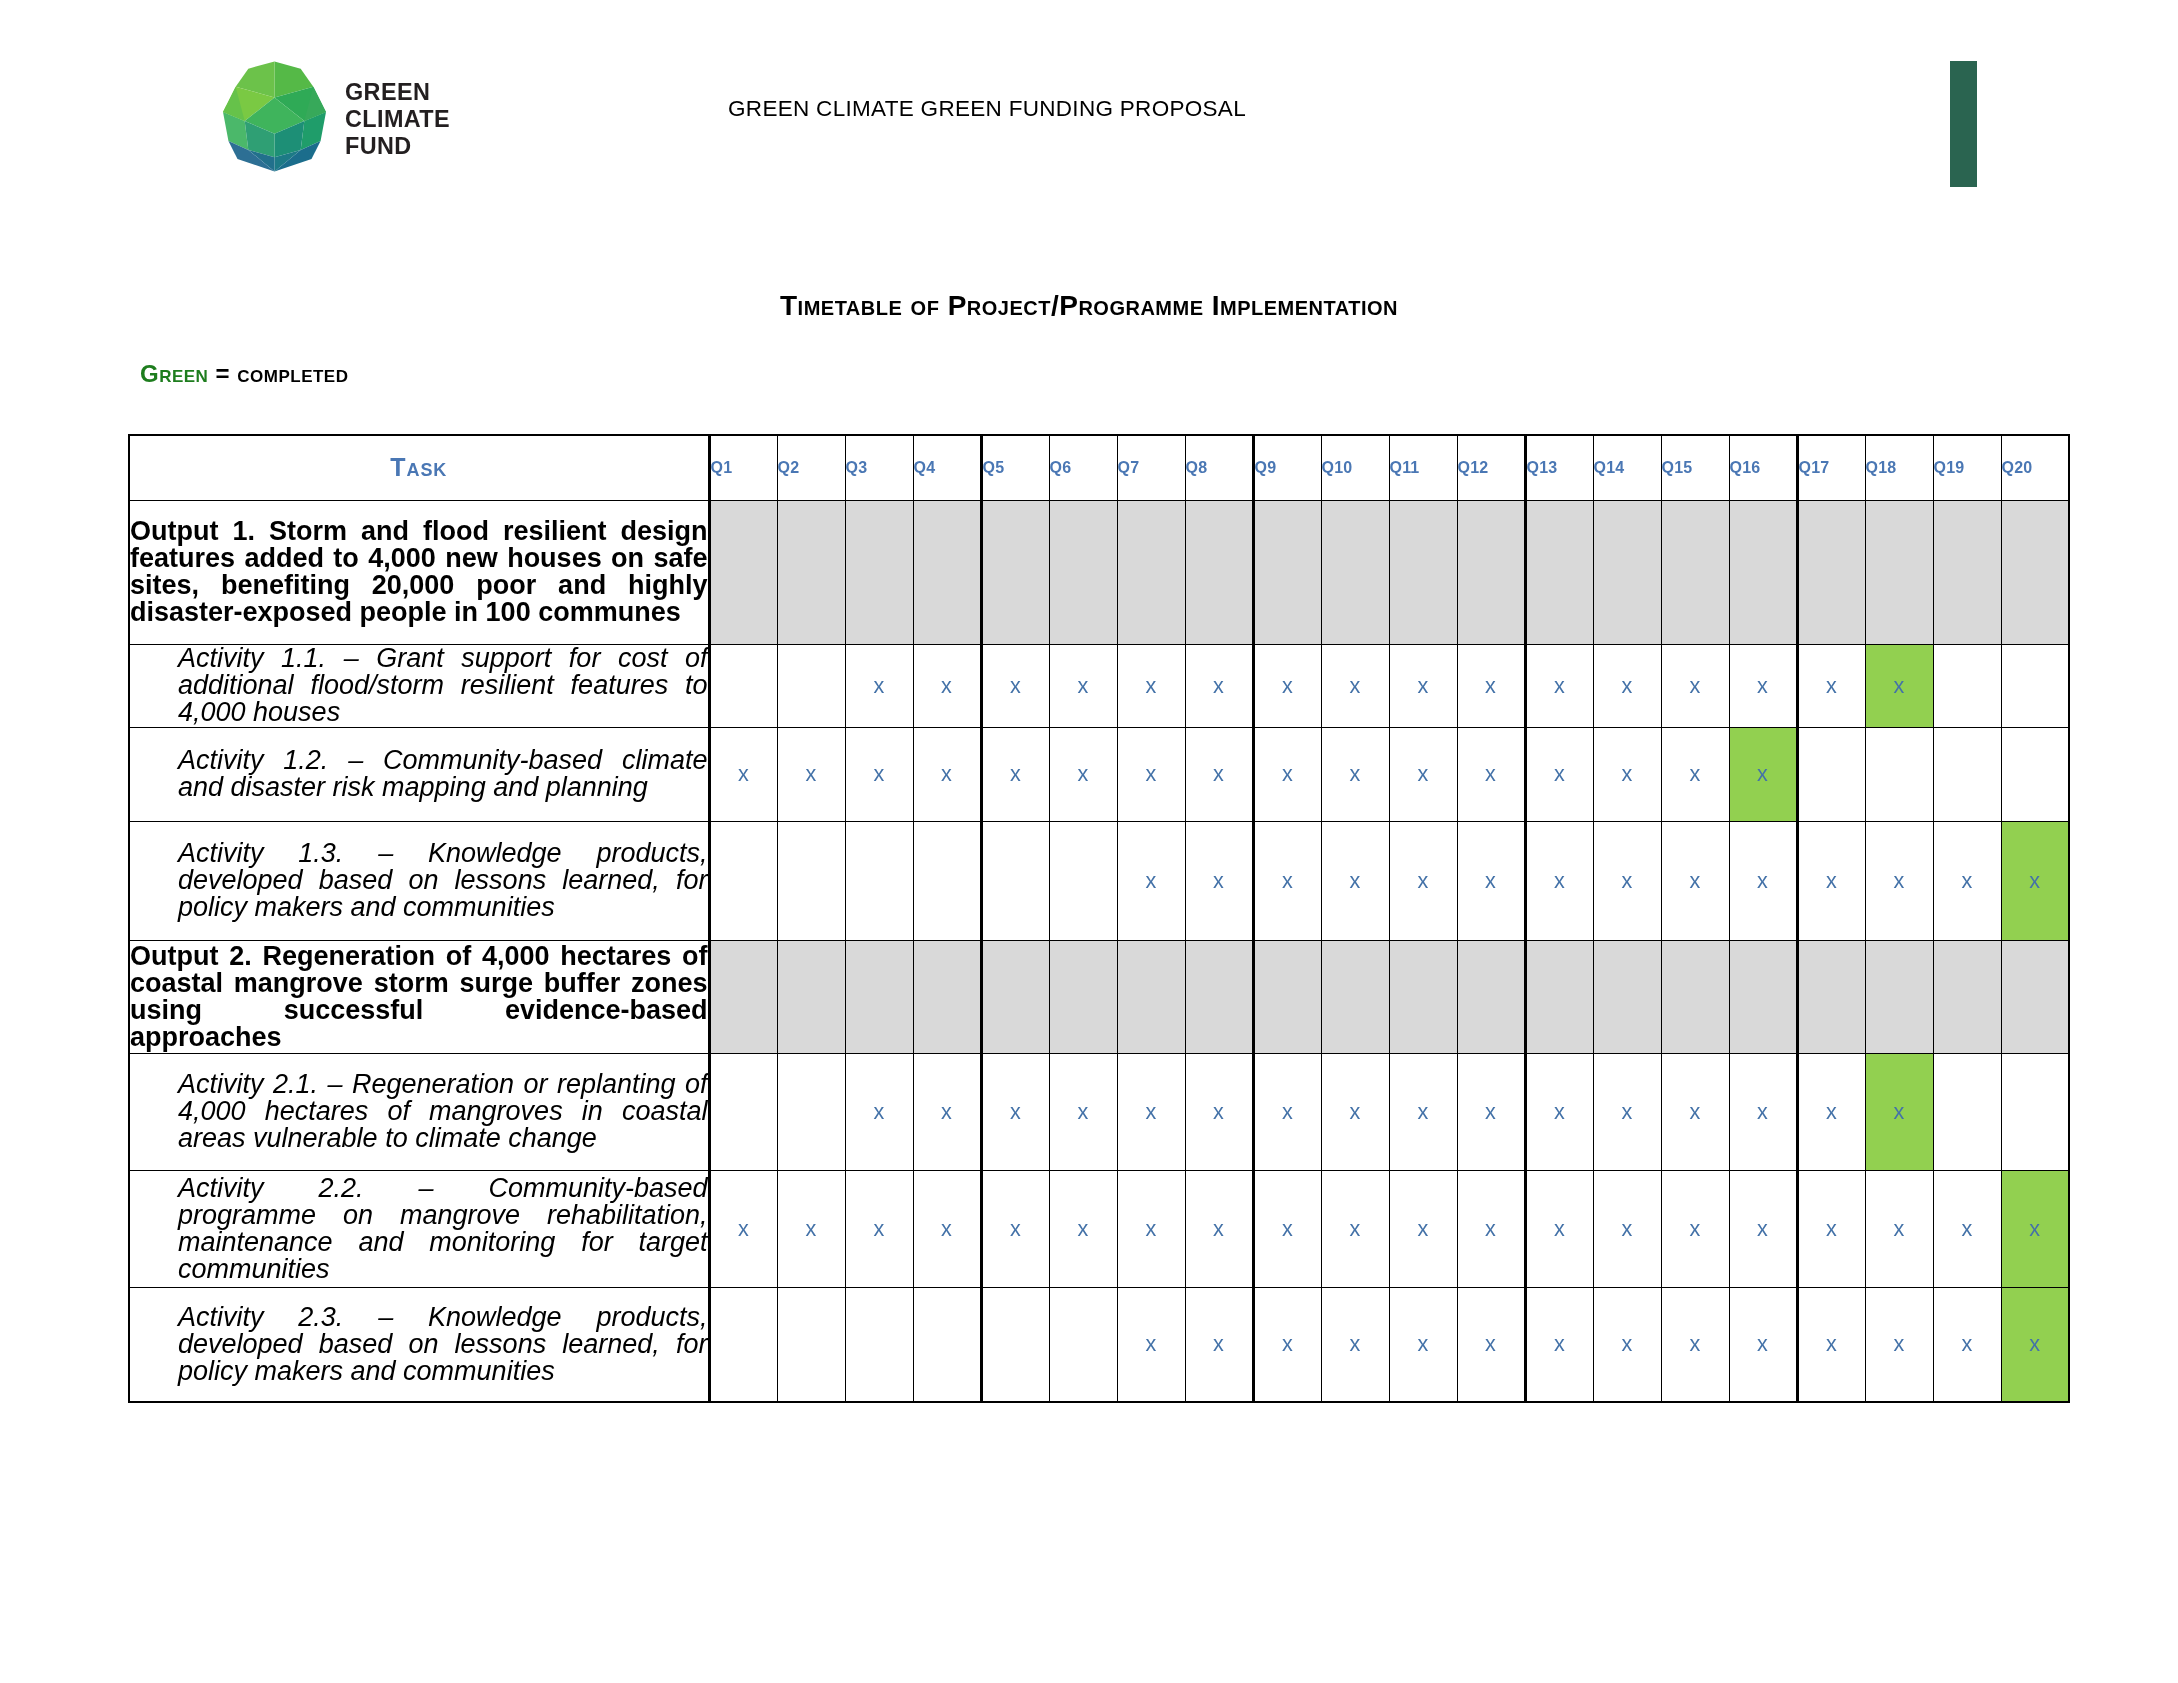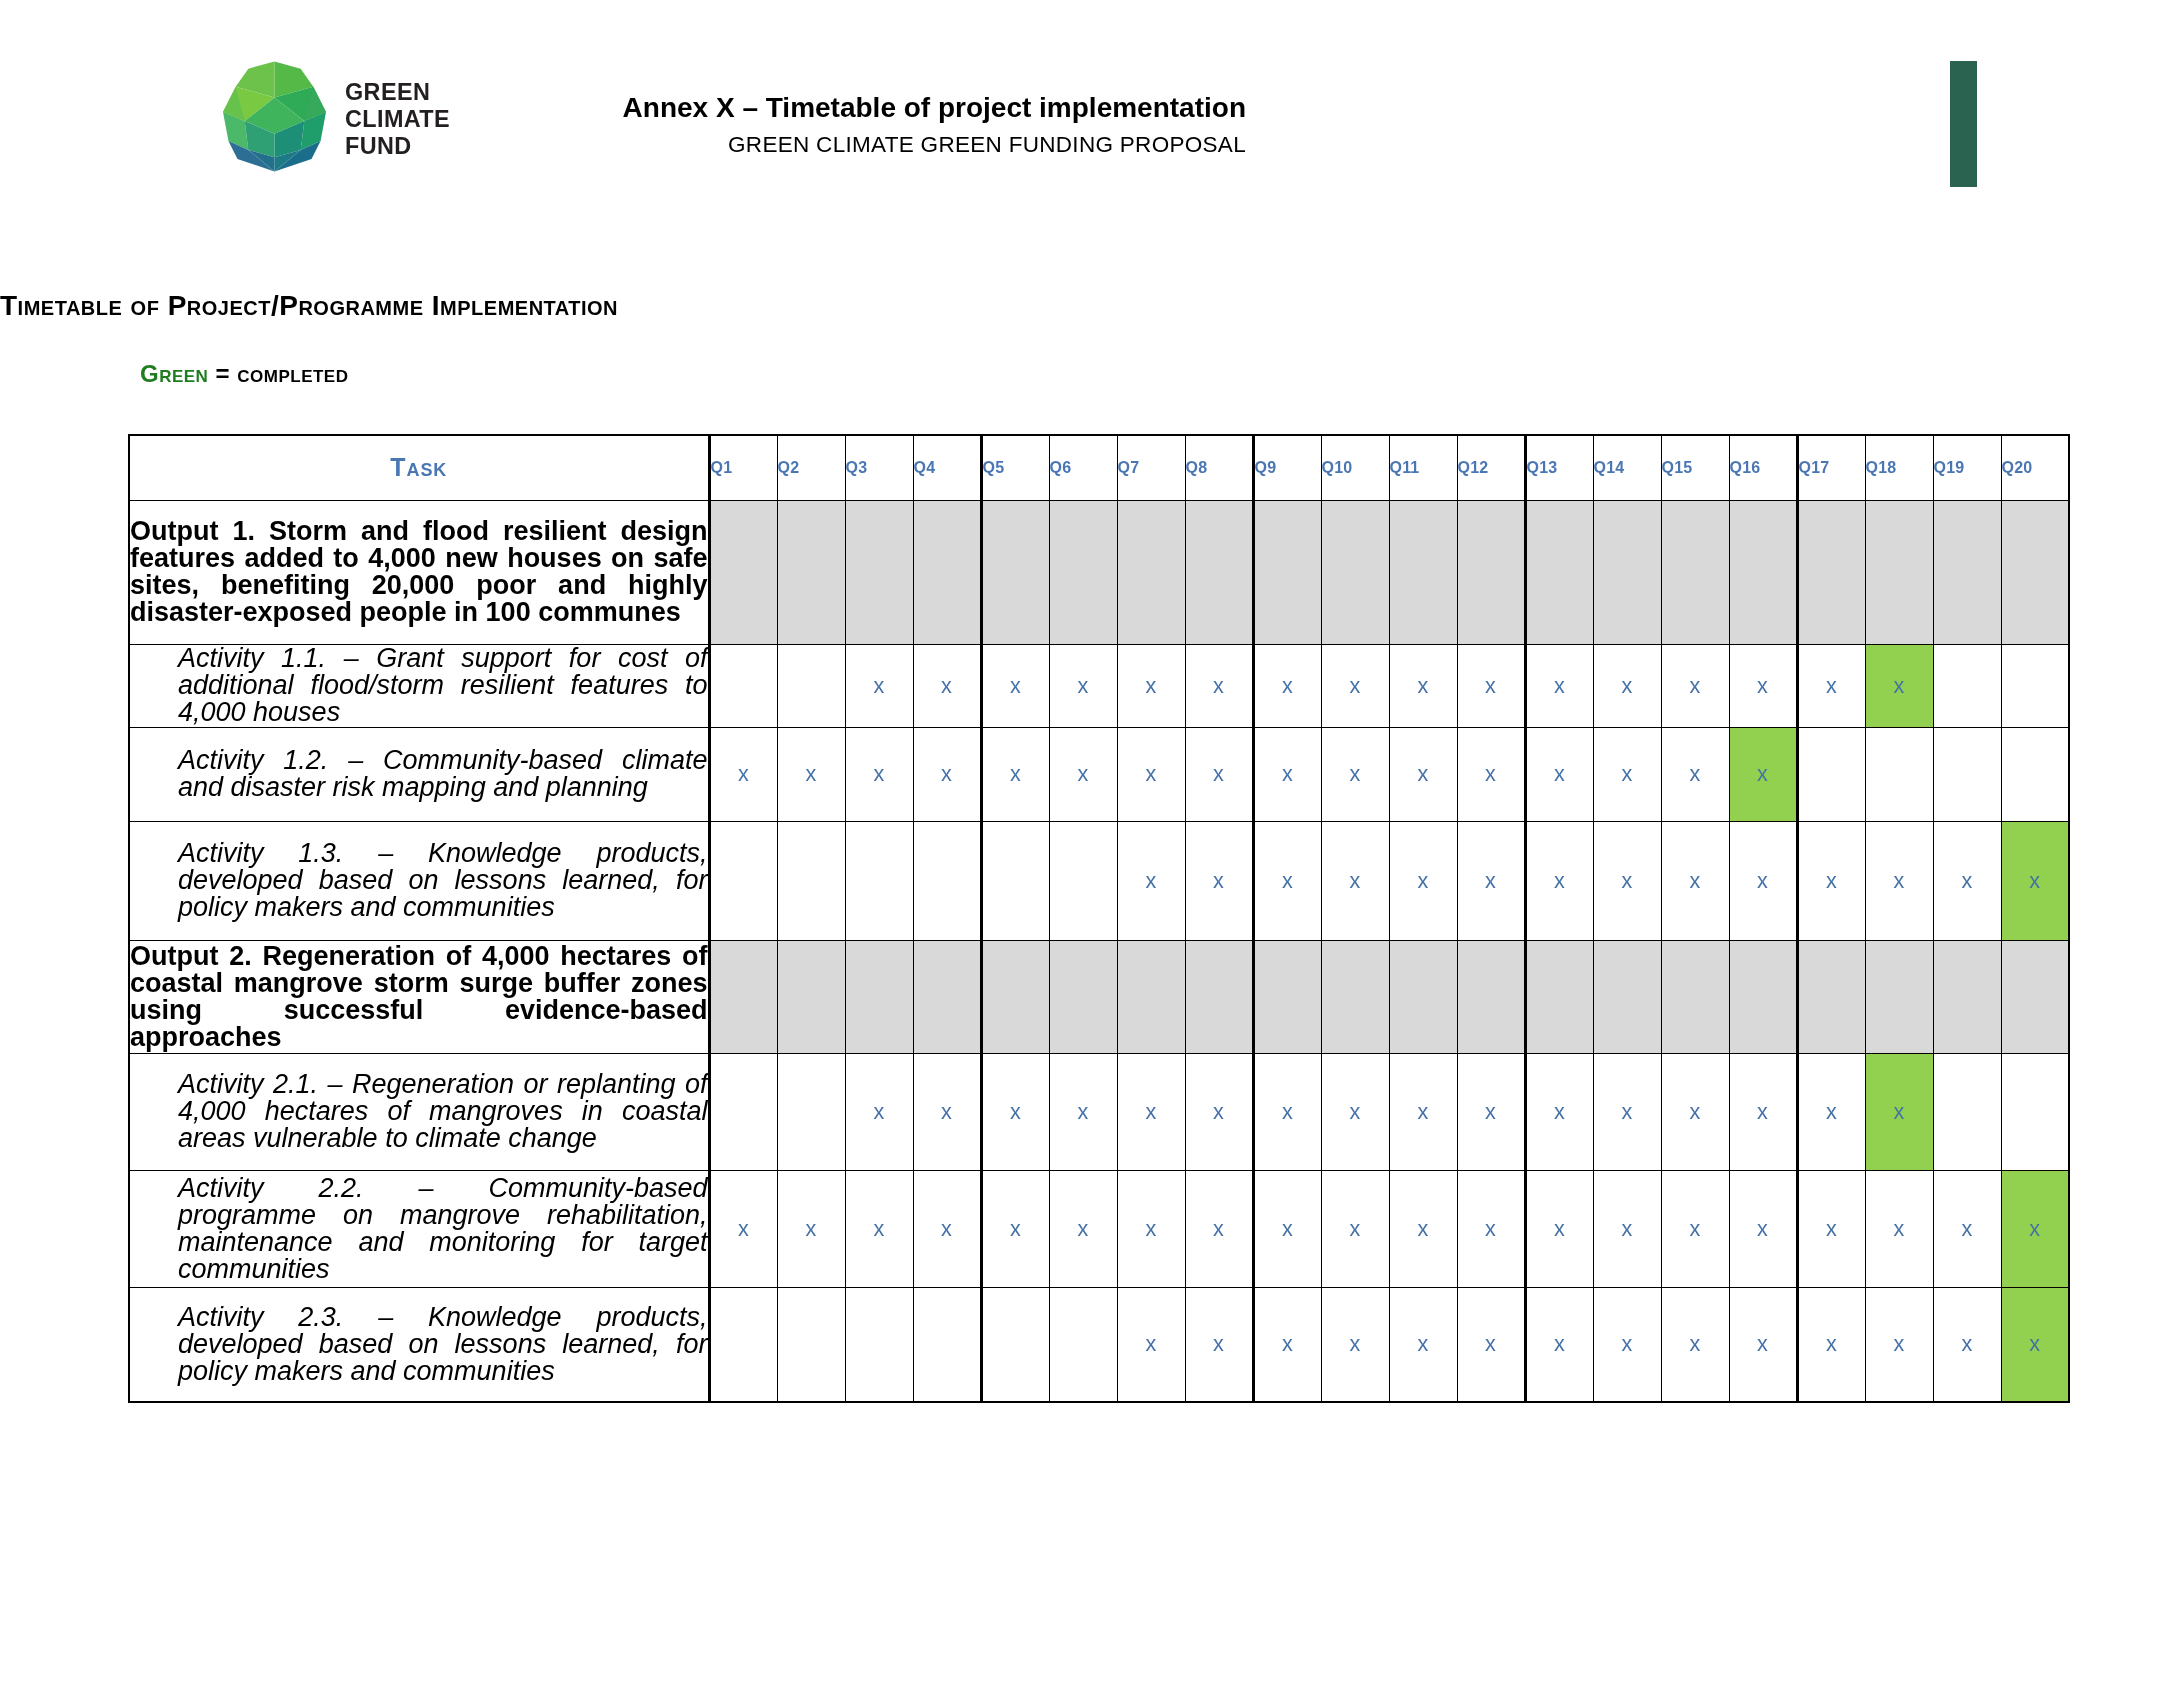--- a/index.html
+++ b/index.html
@@ -93,20 +93,21 @@
     height: 126px;
     background: #2a6450;
   }
 
   
   .doc-title {
     position: absolute;
     left: 0;
     top: 290px;
     width: 2178px;
+    text-align: center;
     font-family: "Liberation Sans", sans-serif;
     font-size: 28px;
     font-weight: 700;
     font-variant: small-caps;
     letter-spacing: 0.5px;
     color: #000000;
   }
 
   
   .legend {
@@ -246,21 +247,20 @@
             <polygon points="24,34 10,62 34,72" fill="#66c24a"></polygon>
           </g>
         </svg>
       </div>
       <div class="logo-text">GREEN
 CLIMATE
 FUND</div>
     </div>
 
     <div class="header-titles">
-      <div class="header-title-main">Annex X – Timetable of project implementation</div>
       <div class="header-title-sub">GREEN CLIMATE GREEN FUNDING PROPOSAL</div>
     </div>
 
     <div class="header-accent-bar"></div>
   </div>
 
   <div class="doc-title">Timetable of Project/Programme Implementation</div>
 
   <div class="legend">
     <span class="legend-green">Green</span><span class="legend-rest"> = completed</span>

